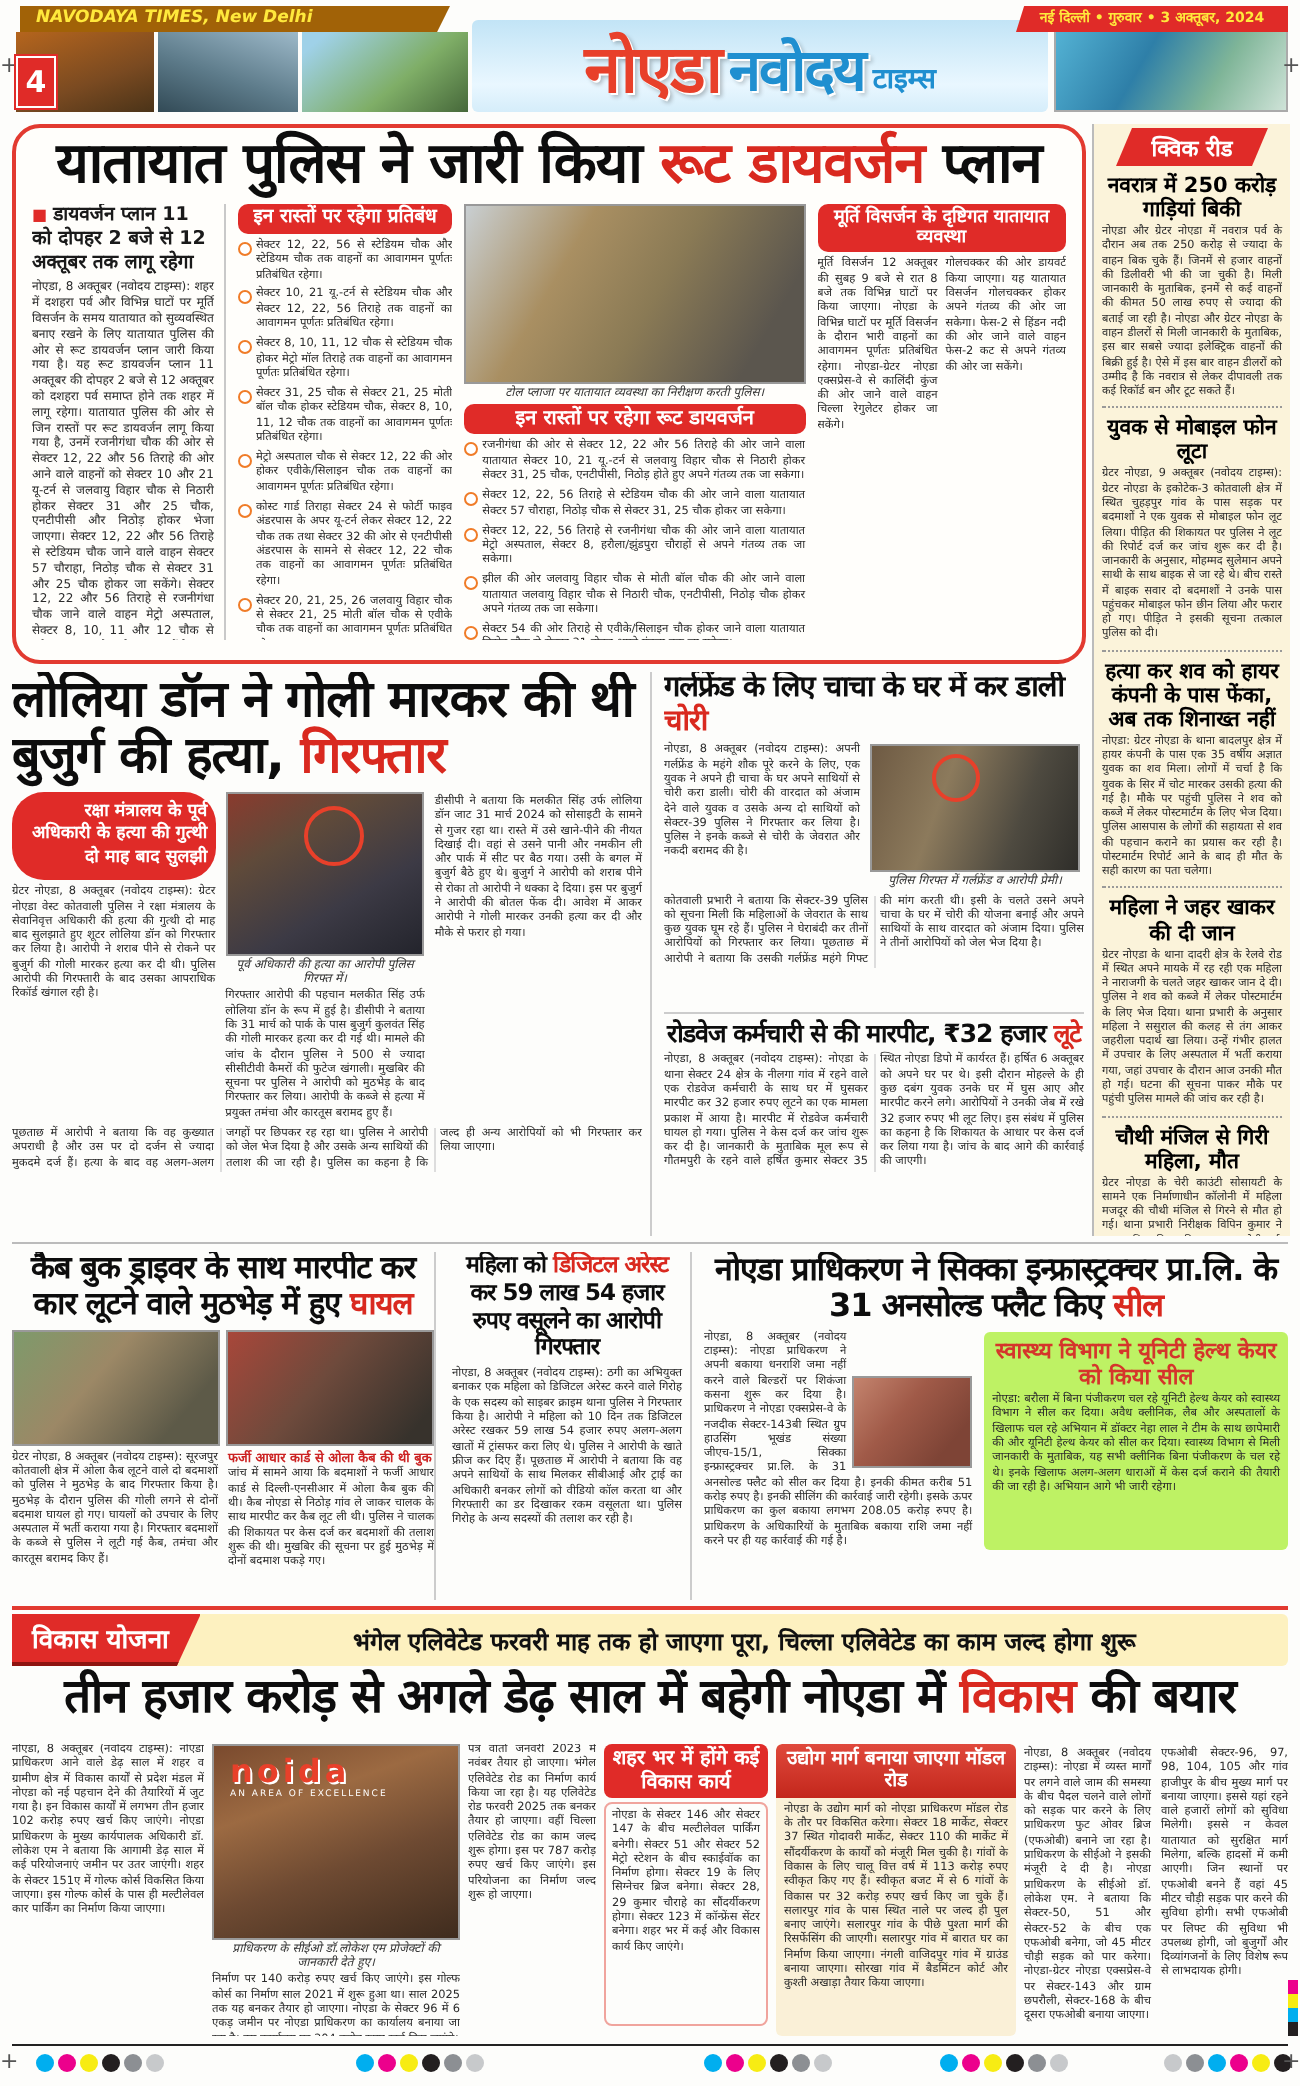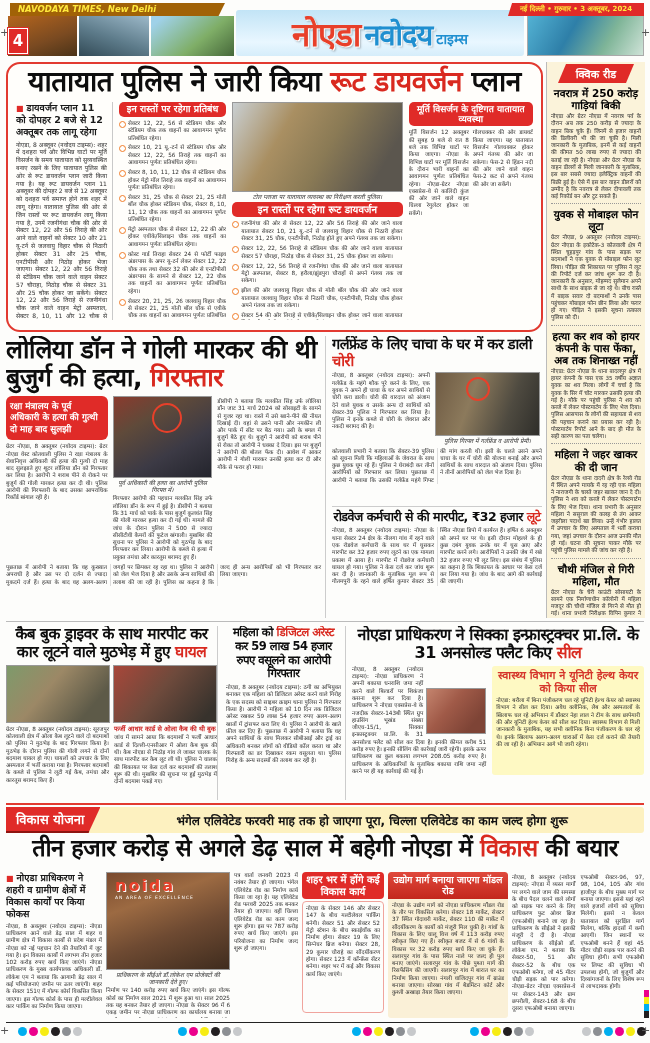--- a/index.html
+++ b/index.html
@@ -122,21 +122,21 @@
     <p class="railbody" style="margin:0;">ग्रेटर नोएडा के चेरी काउंटी सोसायटी के सामने एक निर्माणाधीन कॉलोनी में महिला मजदूर की चौथी मंजिल से गिरने से मौत हो गई। थाना प्रभारी निरीक्षक विपिन कुमार ने बताया कि महिला की पहचान रामदेवी उर्फ सुलक्षणा के रूप में हुई है। रामदेवी हमीरपुर जिले की रहने वाली थीं। रामदेवी निर्माण कार्य के दौरान चौथी मंजिल से अचानक अनियंत्रित होकर नीचे गिर गईं। गंभीर रूप से घायल रामदेवी को उपचार के लिए अस्पताल ले जाया गया, लेकिन डॉक्टरों ने उन्हें मृत घोषित कर दिया। पुलिस ने शव को कब्जे में लेकर पोस्टमार्टम के लिए भेज दिया।</p>
   </div>
 </div>
 
 <div class="abs hide" style="top:336px;left:6px;width:320px;height:282px;border-right:1px solid #ccc;padding-right:4px;">
   <div class="hl" style="font-size:25px;line-height:1.12;">
     <span>लोलिया डॉन ने गोली मारकर की थी बुजुर्ग की हत्या, </span><span class="red">गिरफ्तार</span>
   </div>
   <div style="display:flex;gap:5px;margin-top:4px;">
     <div style="width:102px;">
-      <div style="background:#e02b28;color:#fff;font-weight:700;font-size:8.8px;text-align:left;border-radius:6px;padding:5px 4px;line-height:1.3;">
+      <div style="background:#e02b28;color:#fff;font-weight:700;font-size:8.8px;text-align:right;border-radius:16px;padding:5px 4px;line-height:1.3;">
         <span>रक्षा मंत्रालय के पूर्व अधिकारी के हत्या की गुत्थी दो माह बाद सुलझी</span>
       </div>
       <p class="tiny2" style="margin:3px 0 0 0;">ग्रेटर नोएडा, 8 अक्तूबर (नवोदय टाइम्स): ग्रेटर नोएडा वेस्ट कोतवाली पुलिस ने रक्षा मंत्रालय के सेवानिवृत्त अधिकारी की हत्या की गुत्थी दो माह बाद सुलझाते हुए शूटर लोलिया डॉन को गिरफ्तार कर लिया है। आरोपी ने शराब पीने से रोकने पर बुजुर्ग की गोली मारकर हत्या कर दी थी। पुलिस आरोपी की गिरफ्तारी के बाद उसका आपराधिक रिकॉर्ड खंगाल रही है।</p>
     </div>
     <div style="width:100px;">
       <div class="photo hide" style="height:80px;background:linear-gradient(150deg,#8a3b2e 0%,#5f4a3a 30%,#3c3a45 65%,#23242c 100%);">
         <div class="redcirc" style="left:38px;top:6px;width:26px;height:26px;"></div>
       </div>
       <div class="cap" style="margin-top:1px;">पूर्व अधिकारी की हत्या का आरोपी पुलिस गिरफ्त में।</div>
       <p class="tiny2" style="margin:2px 0 0 0;">गिरफ्तार आरोपी की पहचान मलकीत सिंह उर्फ लोलिया डॉन के रूप में हुई है। डीसीपी ने बताया कि 31 मार्च को पार्क के पास बुजुर्ग कुलवंत सिंह की गोली मारकर हत्या कर दी गई थी। मामले की जांच के दौरान पुलिस ने 500 से ज्यादा सीसीटीवी कैमरों की फुटेज खंगाली। मुखबिर की सूचना पर पुलिस ने आरोपी को मुठभेड़ के बाद गिरफ्तार कर लिया। आरोपी के कब्जे से हत्या में प्रयुक्त तमंचा और कारतूस बरामद हुए हैं।</p>
@@ -199,42 +199,41 @@
 
 <div class="abs hide" style="top:626px;left:352px;width:292px;height:174px;">
   <div class="hl" style="font-size:16px;text-align:center;line-height:1.15;">
     <span>नोएडा प्राधिकरण ने सिक्का इन्फ्रास्ट्रक्चर प्रा.लि. के 31 अनसोल्ड फ्लैट किए </span><span class="red">सील</span>
   </div>
   <div style="display:flex;gap:6px;margin-top:3px;">
     <div style="width:138px;position:relative;">
       <div class="photo" style="float:right;width:58px;height:44px;margin:22px 0 2px 3px;background:linear-gradient(130deg,#c4846e 0%,#a05a48 40%,#7e4436 80%);"></div>
       <p class="tiny2" style="margin:0;">नोएडा, 8 अक्तूबर (नवोदय टाइम्स): नोएडा प्राधिकरण ने अपनी बकाया धनराशि जमा नहीं करने वाले बिल्डरों पर शिकंजा कसना शुरू कर दिया है। प्राधिकरण ने नोएडा एक्सप्रेस-वे के नजदीक सेक्टर-143बी स्थित ग्रुप हाउसिंग भूखंड संख्या जीएच-15/1, सिक्का इन्फ्रास्ट्रक्चर प्रा.लि. के 31 अनसोल्ड फ्लैट को सील कर दिया है। इनकी कीमत करीब 51 करोड़ रुपए है। इनकी सीलिंग की कार्रवाई जारी रहेगी। इसके ऊपर प्राधिकरण का कुल बकाया लगभग 208.05 करोड़ रुपए है। प्राधिकरण के अधिकारियों के मुताबिक बकाया राशि जमा नहीं करने पर ही यह कार्रवाई की गई है।</p>
     </div>
-    <div style="width:148px;background:#fef9c3;padding:3px 4px;border-radius:3px;">
+    <div style="width:148px;background:#bef264;padding:3px 4px;border-radius:3px;">
       <div style="color:#d5352b;font-weight:800;font-size:11px;text-align:center;line-height:1.2;">स्वास्थ्य विभाग ने यूनिटी हेल्थ केयर को किया सील</div>
       <p class="tiny2" style="margin:2px 0 0 0;">नोएडा: बरौला में बिना पंजीकरण चल रहे यूनिटी हेल्थ केयर को स्वास्थ्य विभाग ने सील कर दिया। अवैध क्लीनिक, लैब और अस्पतालों के खिलाफ चल रहे अभियान में डॉक्टर नेहा लाल ने टीम के साथ छापेमारी की और यूनिटी हेल्थ केयर को सील कर दिया। स्वास्थ्य विभाग से मिली जानकारी के मुताबिक, यह सभी क्लीनिक बिना पंजीकरण के चल रहे थे। इनके खिलाफ अलग-अलग धाराओं में केस दर्ज कराने की तैयारी की जा रही है। अभियान आगे भी जारी रहेगा।</p>
     </div>
   </div>
 </div>
 
 <div class="sep" style="top:803px;left:6px;width:638px;background:#e23a30;height:1.5px;"></div>
 
 <div class="abs" style="top:807px;left:6px;width:638px;height:26px;background:#fdf1c0;display:flex;align-items:center;border-radius:3px;">
   <div style="background:#e02b28;color:#fff;font-weight:800;font-size:13px;padding:3px 16px 3px 10px;clip-path:polygon(0 0,100% 0,calc(100% - 12px) 100%,0 100%);border-bottom:2px solid #8e1410;">
     <span>विकास योजना</span>
   </div>
   <div style="flex:1;text-align:center;font-weight:700;font-size:12px;color:#111;">भंगेल एलिवेटेड फरवरी माह तक हो जाएगा पूरा, चिल्ला एलिवेटेड का काम जल्द होगा शुरू</div>
 </div>
 
 <div class="abs hl" style="top:836px;left:6px;width:638px;text-align:center;font-size:23.5px;line-height:1.1;">
   <span>तीन हजार करोड़ से अगले डेढ़ साल में बहेगी नोएडा में </span><span class="red">विकास</span><span> की बयार</span>
 </div>
 
 <div class="abs hide" style="top:872px;left:6px;width:96px;height:146px;">
-  <div class="kickersq" style="font-size:9.5px;font-weight:800;line-height:1.25;margin-bottom:3px;">नोएडा प्राधिकरण ने शहरी व ग्रामीण क्षेत्रों में विकास कार्यों पर किया फोकस</div>
   <p class="tiny2" style="margin:0;">नोएडा, 8 अक्तूबर (नवोदय टाइम्स): नोएडा प्राधिकरण आने वाले डेढ़ साल में शहर व ग्रामीण क्षेत्र में विकास कार्यों से प्रदेश मंडल में नोएडा को नई पहचान देने की तैयारियों में जुट गया है। इन विकास कार्यों में लगभग तीन हजार 102 करोड़ रुपए खर्च किए जाएंगे। नोएडा प्राधिकरण के मुख्य कार्यपालक अधिकारी डॉ. लोकेश एम ने बताया कि आगामी डेढ़ साल में कई परियोजनाएं जमीन पर उतर जाएंगी। शहर के सेक्टर 151ए में गोल्फ कोर्स विकसित किया जाएगा। इस गोल्फ कोर्स के पास ही मल्टीलेवल कार पार्किंग का निर्माण किया जाएगा।</p>
 </div>
 
 <div class="abs hide" style="top:872px;left:106px;width:124px;height:146px;">
   <div class="photo hide" style="height:96px;background:linear-gradient(160deg,#7a4a2e 0%,#9c6a42 30%,#6e4a32 60%,#3f2c1e 100%);">
     <div style="position:absolute;top:3px;left:8px;color:#e8402a;font-weight:800;font-size:16px;letter-spacing:2px;text-shadow:1px 1px 0 #fff;">noida</div>
     <div style="position:absolute;top:22px;left:8px;color:#fff;font-size:4.5px;letter-spacing:1px;">AN AREA OF EXCELLENCE</div>
   </div>
   <div class="cap" style="margin-top:1px;">प्राधिकरण के सीईओ डॉ.लोकेश एम प्रोजेक्टों की जानकारी देते हुए।</div>
   <p class="tiny2" style="margin:2px 0 0 0;">निर्माण पर 140 करोड़ रुपए खर्च किए जाएंगे। इस गोल्फ कोर्स का निर्माण साल 2021 में शुरू हुआ था। साल 2025 तक यह बनकर तैयार हो जाएगा। नोएडा के सेक्टर 96 में 6 एकड़ जमीन पर नोएडा प्राधिकरण का कार्यालय बनाया जा रहा है। इस कार्यालय पर 304 करोड़ रुपए खर्च किए जाएंगे।</p>

